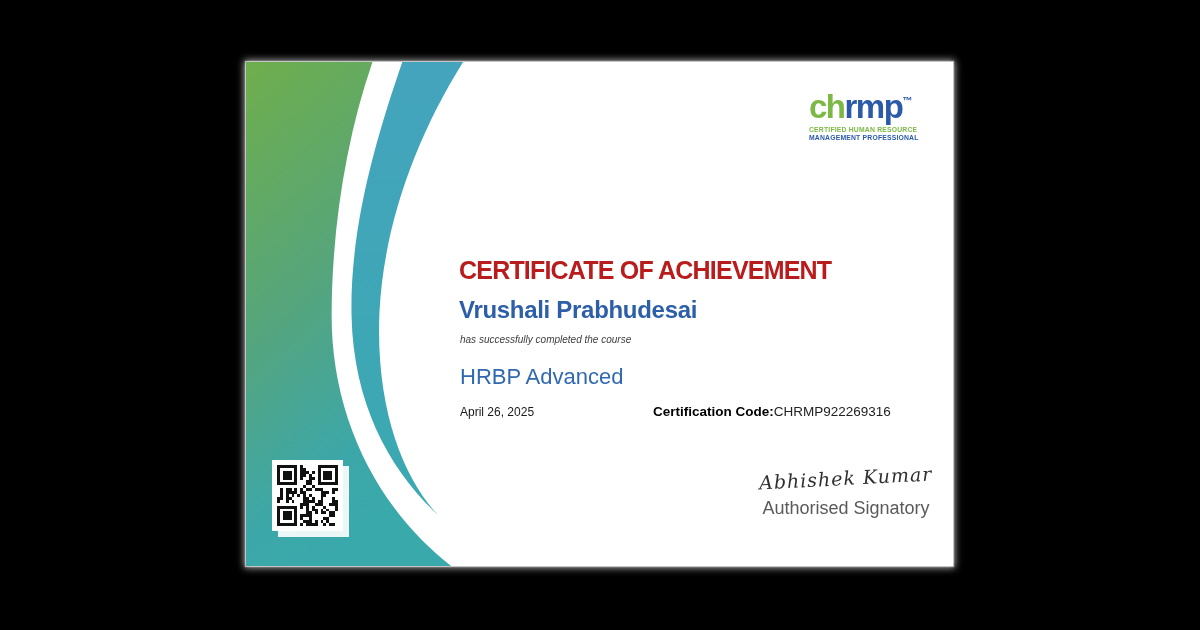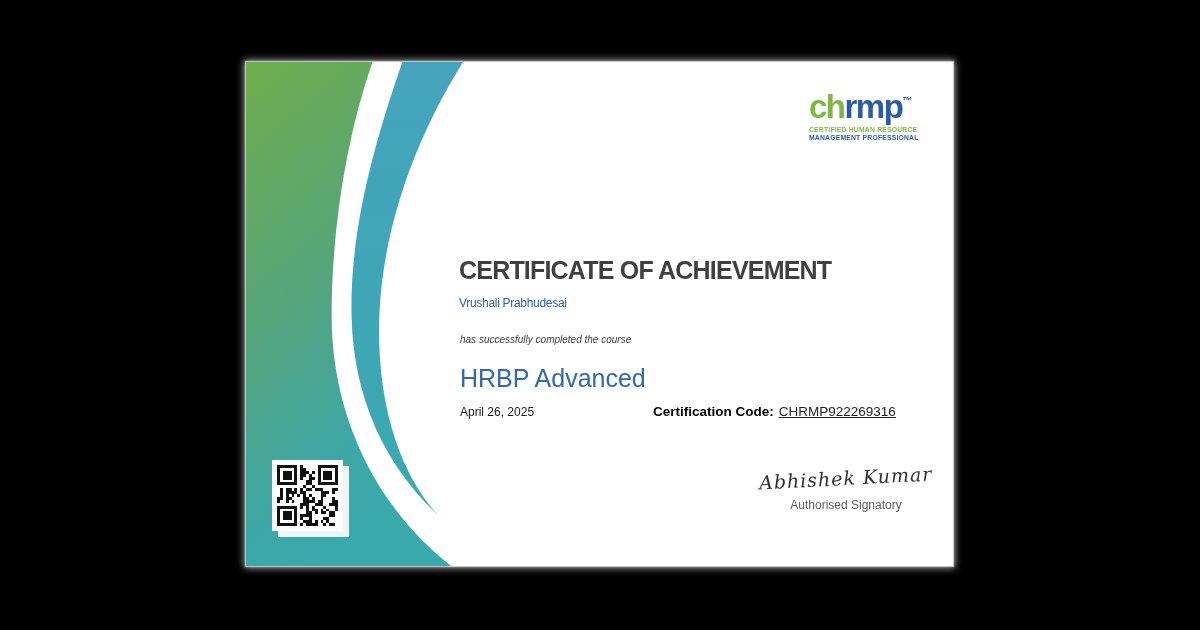--- a/index.html
+++ b/index.html
@@ -26,51 +26,51 @@
   .logo-rmp{color:#2b5aa8;}
   .logo-tm{font-size:10px;color:#2b5aa8;vertical-align:14px;letter-spacing:0;font-weight:bold;}
   .logo-tagline{margin-top:3px;font-size:6.8px;font-weight:bold;letter-spacing:0.2px;line-height:7.6px;white-space:nowrap;}
   .tag1{color:#7cb844;}
   .tag2{color:#2b5aa8;}
 
   
   .title{
     position:absolute;left:213px;top:194px;
     font-size:25px;font-weight:bold;letter-spacing:-0.8px;
-    color:#404040;white-space:nowrap;
+    color:#b91c1c;white-space:nowrap;
   }
   .name{
     position:absolute;left:213px;top:234px;
-    font-size:12px;font-weight:normal;letter-spacing:-0.3px;
+    font-size:24px;font-weight:bold;letter-spacing:-0.3px;
     color:#2c5fa8;white-space:nowrap;
   }
   .subtitle{
     position:absolute;left:214px;top:272px;
     font-size:10px;font-style:italic;color:#3c3c3c;white-space:nowrap;
   }
   .course{
     position:absolute;left:214px;top:302px;
-    font-size:25px;color:#3069b1;white-space:nowrap;
+    font-size:22px;color:#3069b1;white-space:nowrap;
   }
   .date{
     position:absolute;left:214px;top:343px;
     font-size:12px;color:#1a1a1a;white-space:nowrap;
   }
   .code-row{position:absolute;left:407px;top:342px;font-size:13.5px;white-space:nowrap;}
   .code-label{font-weight:bold;color:#000000;}
-  .code-value{color:#222;margin-left:5px;text-decoration:underline;}
+  .code-value{color:#222;}
 
   
   .sig-block{position:absolute;left:495px;top:405px;width:210px;text-align:center;}
   .sig-name{
     font-family:"DejaVu Serif", serif;font-style:italic;
     font-size:19px;color:#2f2f2f;letter-spacing:1px;
     transform:rotate(-3deg);display:inline-block;white-space:nowrap;
   }
-  .sig-title{margin-top:9px;font-size:12px;color:#5a5a5a;white-space:nowrap;}
+  .sig-title{margin-top:9px;font-size:18px;color:#5a5a5a;white-space:nowrap;}
 
   
   .qr-wrap{position:absolute;left:26px;top:398px;width:71px;height:71px;}
   .qr-shadow{position:absolute;left:6px;top:6px;width:71px;height:71px;background:#fff;opacity:0.9;}
   .qr-panel{position:absolute;left:0;top:0;width:71px;height:71px;background:#fff;padding:5px;box-sizing:border-box;}
   .qr-panel svg{width:100%;height:100%;display:block;shape-rendering:crispEdges;}
 </style>
 </head>
 <body>
 

